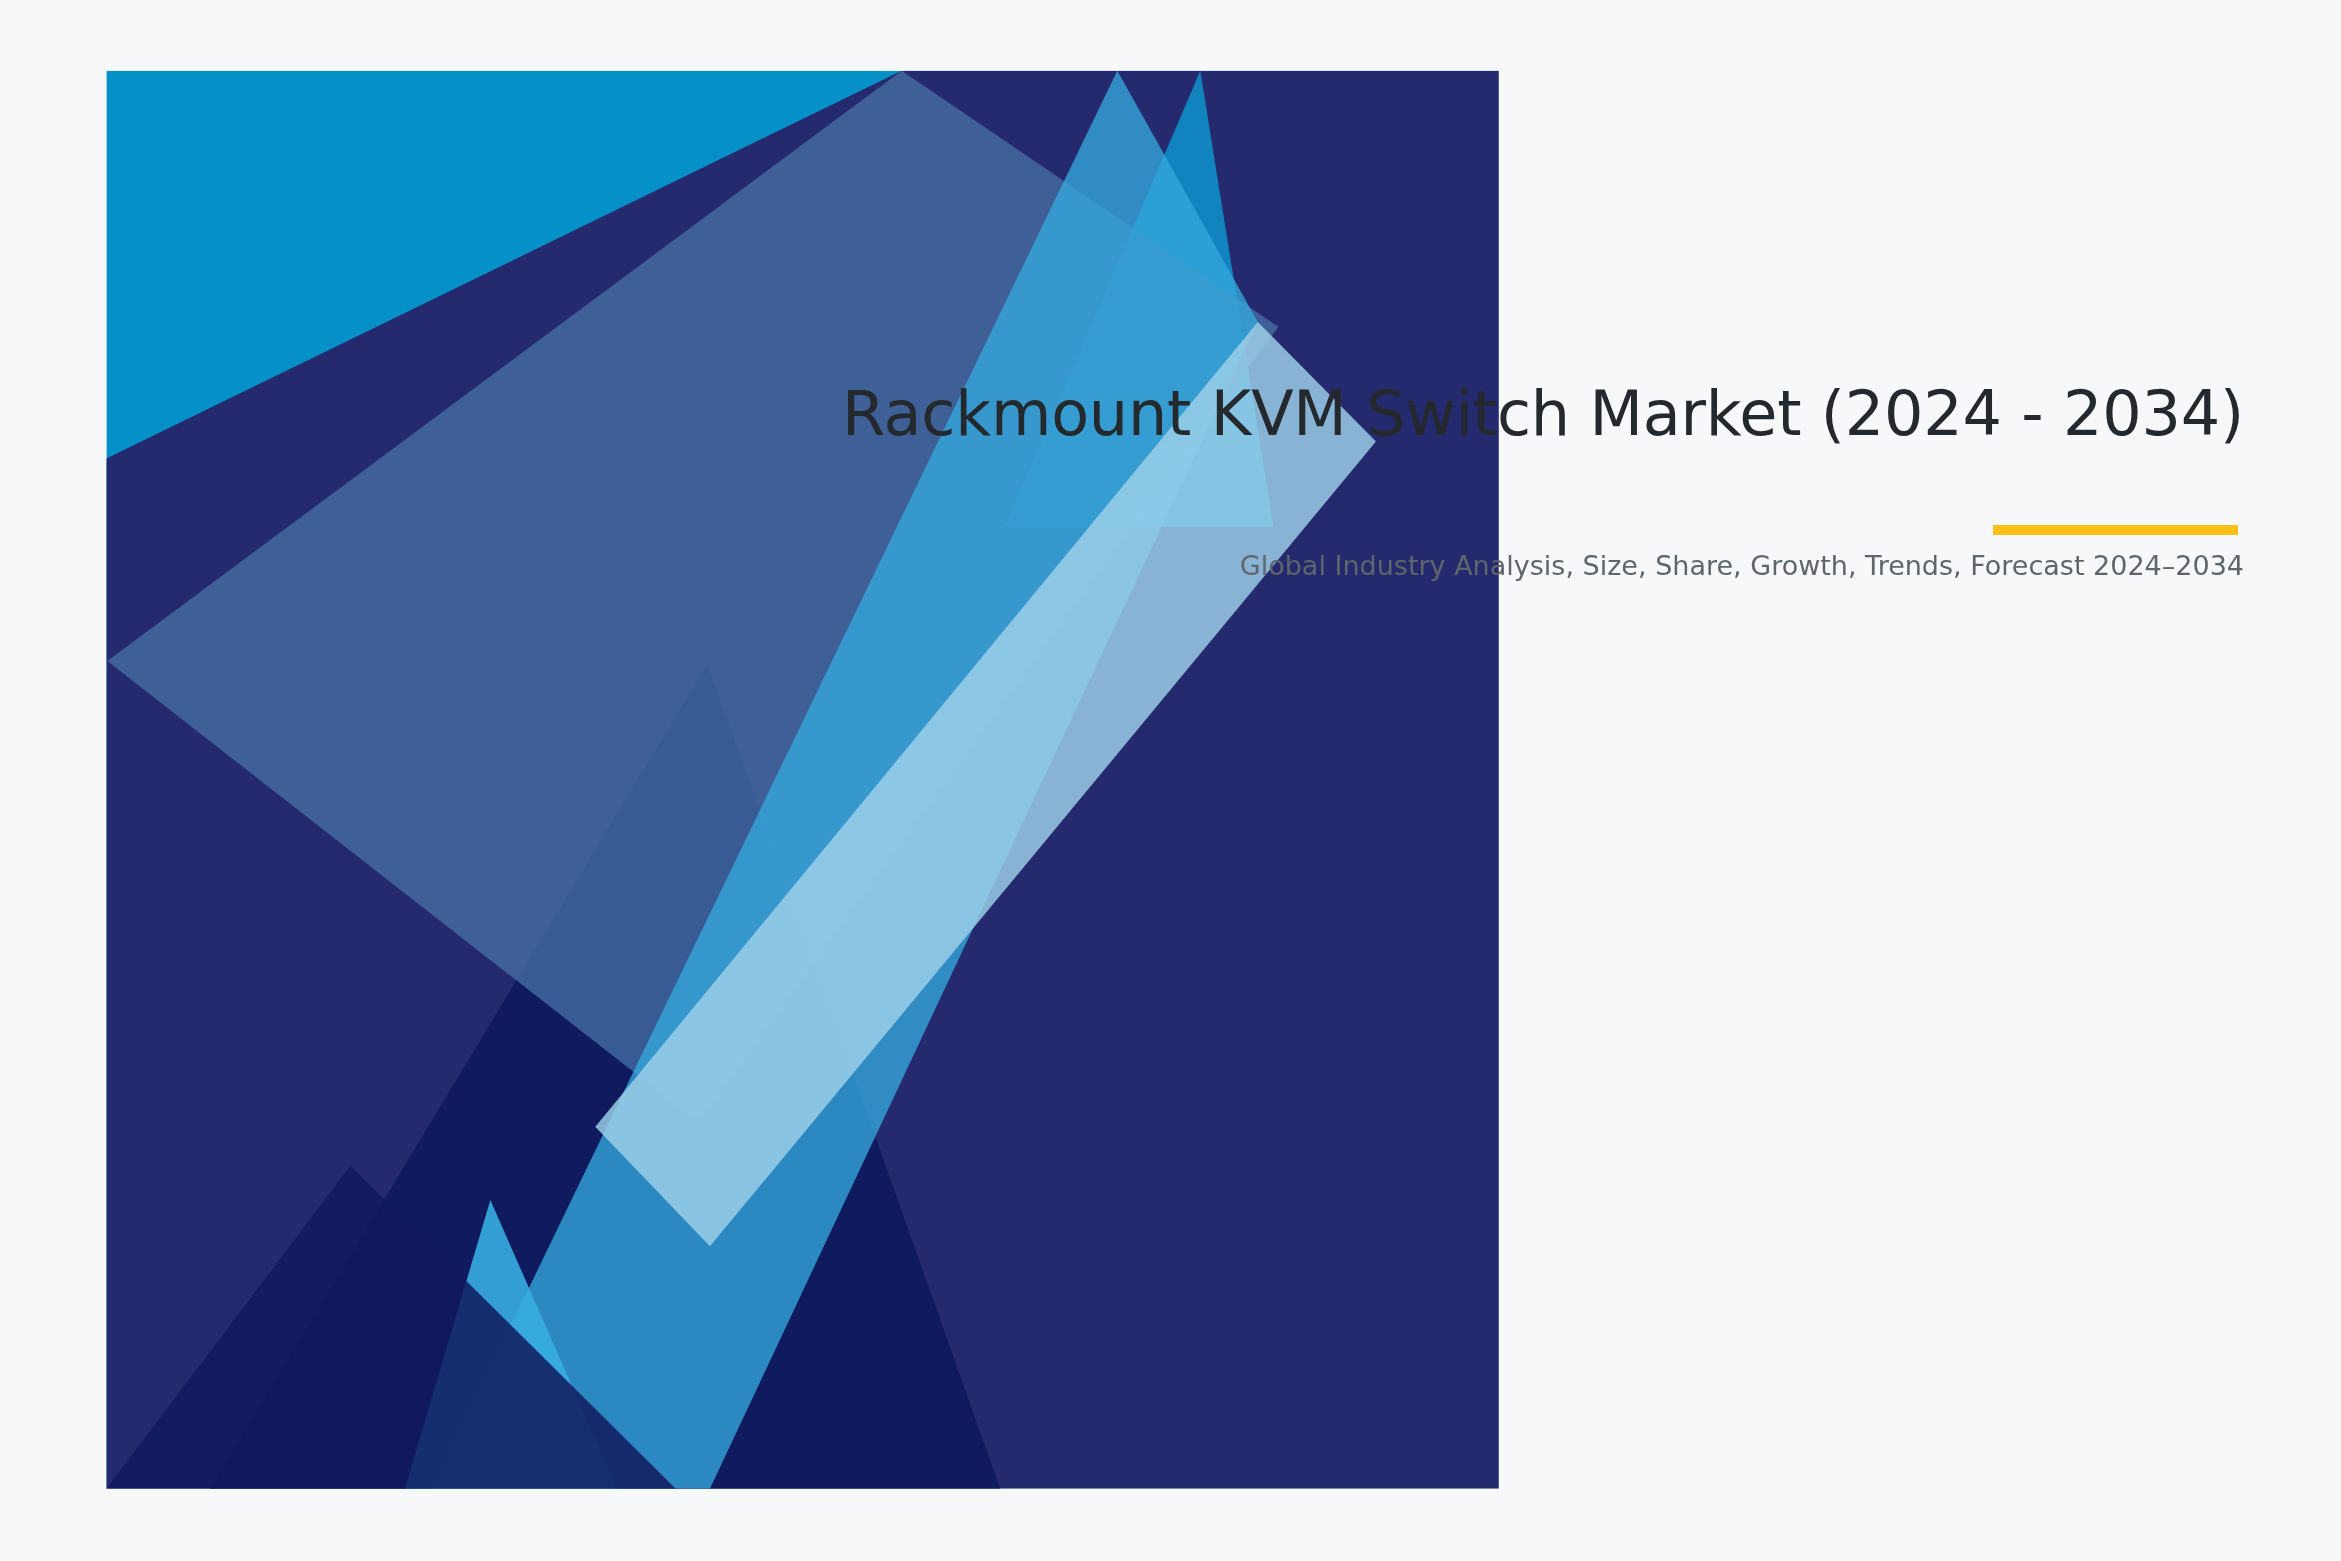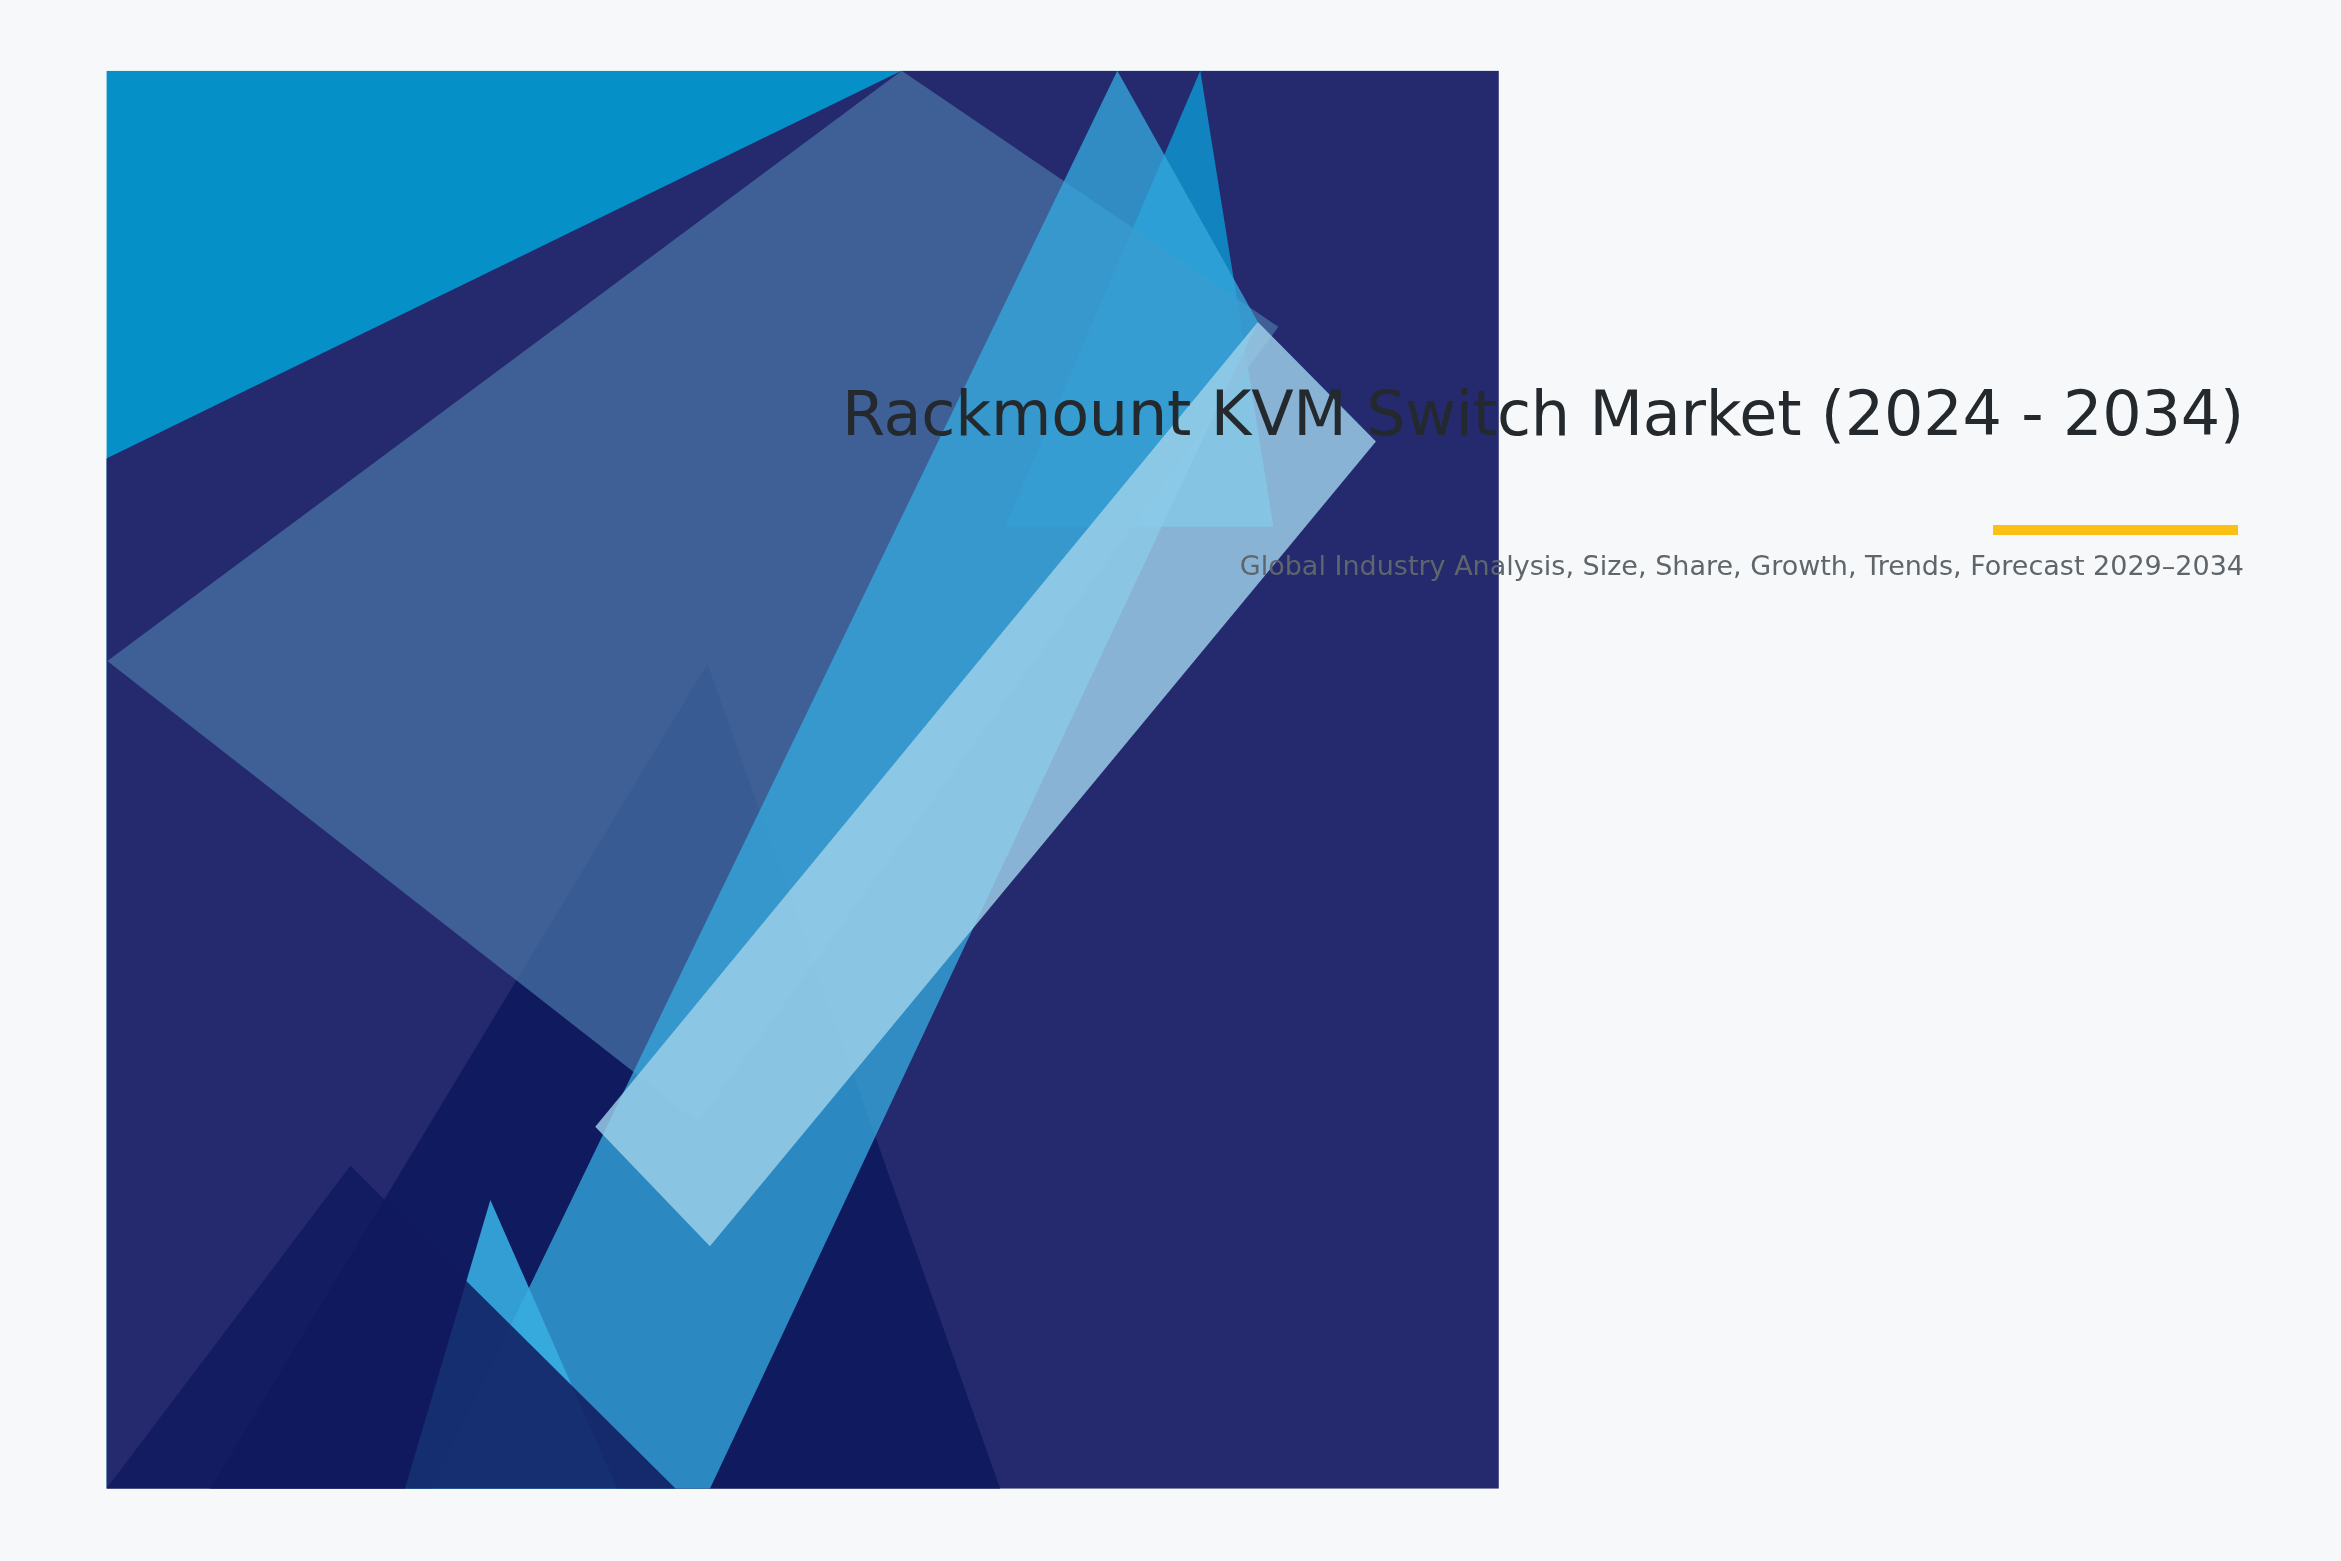--- a/index.html
+++ b/index.html
@@ -107,18 +107,18 @@
     </g>
   </svg>
 
   <div class="text-block">
 
     <div class="title-wrap">
       <div class="title-accent"></div>
       <h1 class="page-title">Rackmount KVM Switch Market (2024 - 2034)</h1>
     </div>
 
-    <p class="page-subtitle">Global Industry Analysis, Size, Share, Growth, Trends, Forecast 2029–2034</p>
+    <p class="page-subtitle">Global Industry Analysis, Size, Share, Growth, Trends, Forecast 2024–2034</p>
 
   </div>
 
 </div>
 
 
 </body></html>

